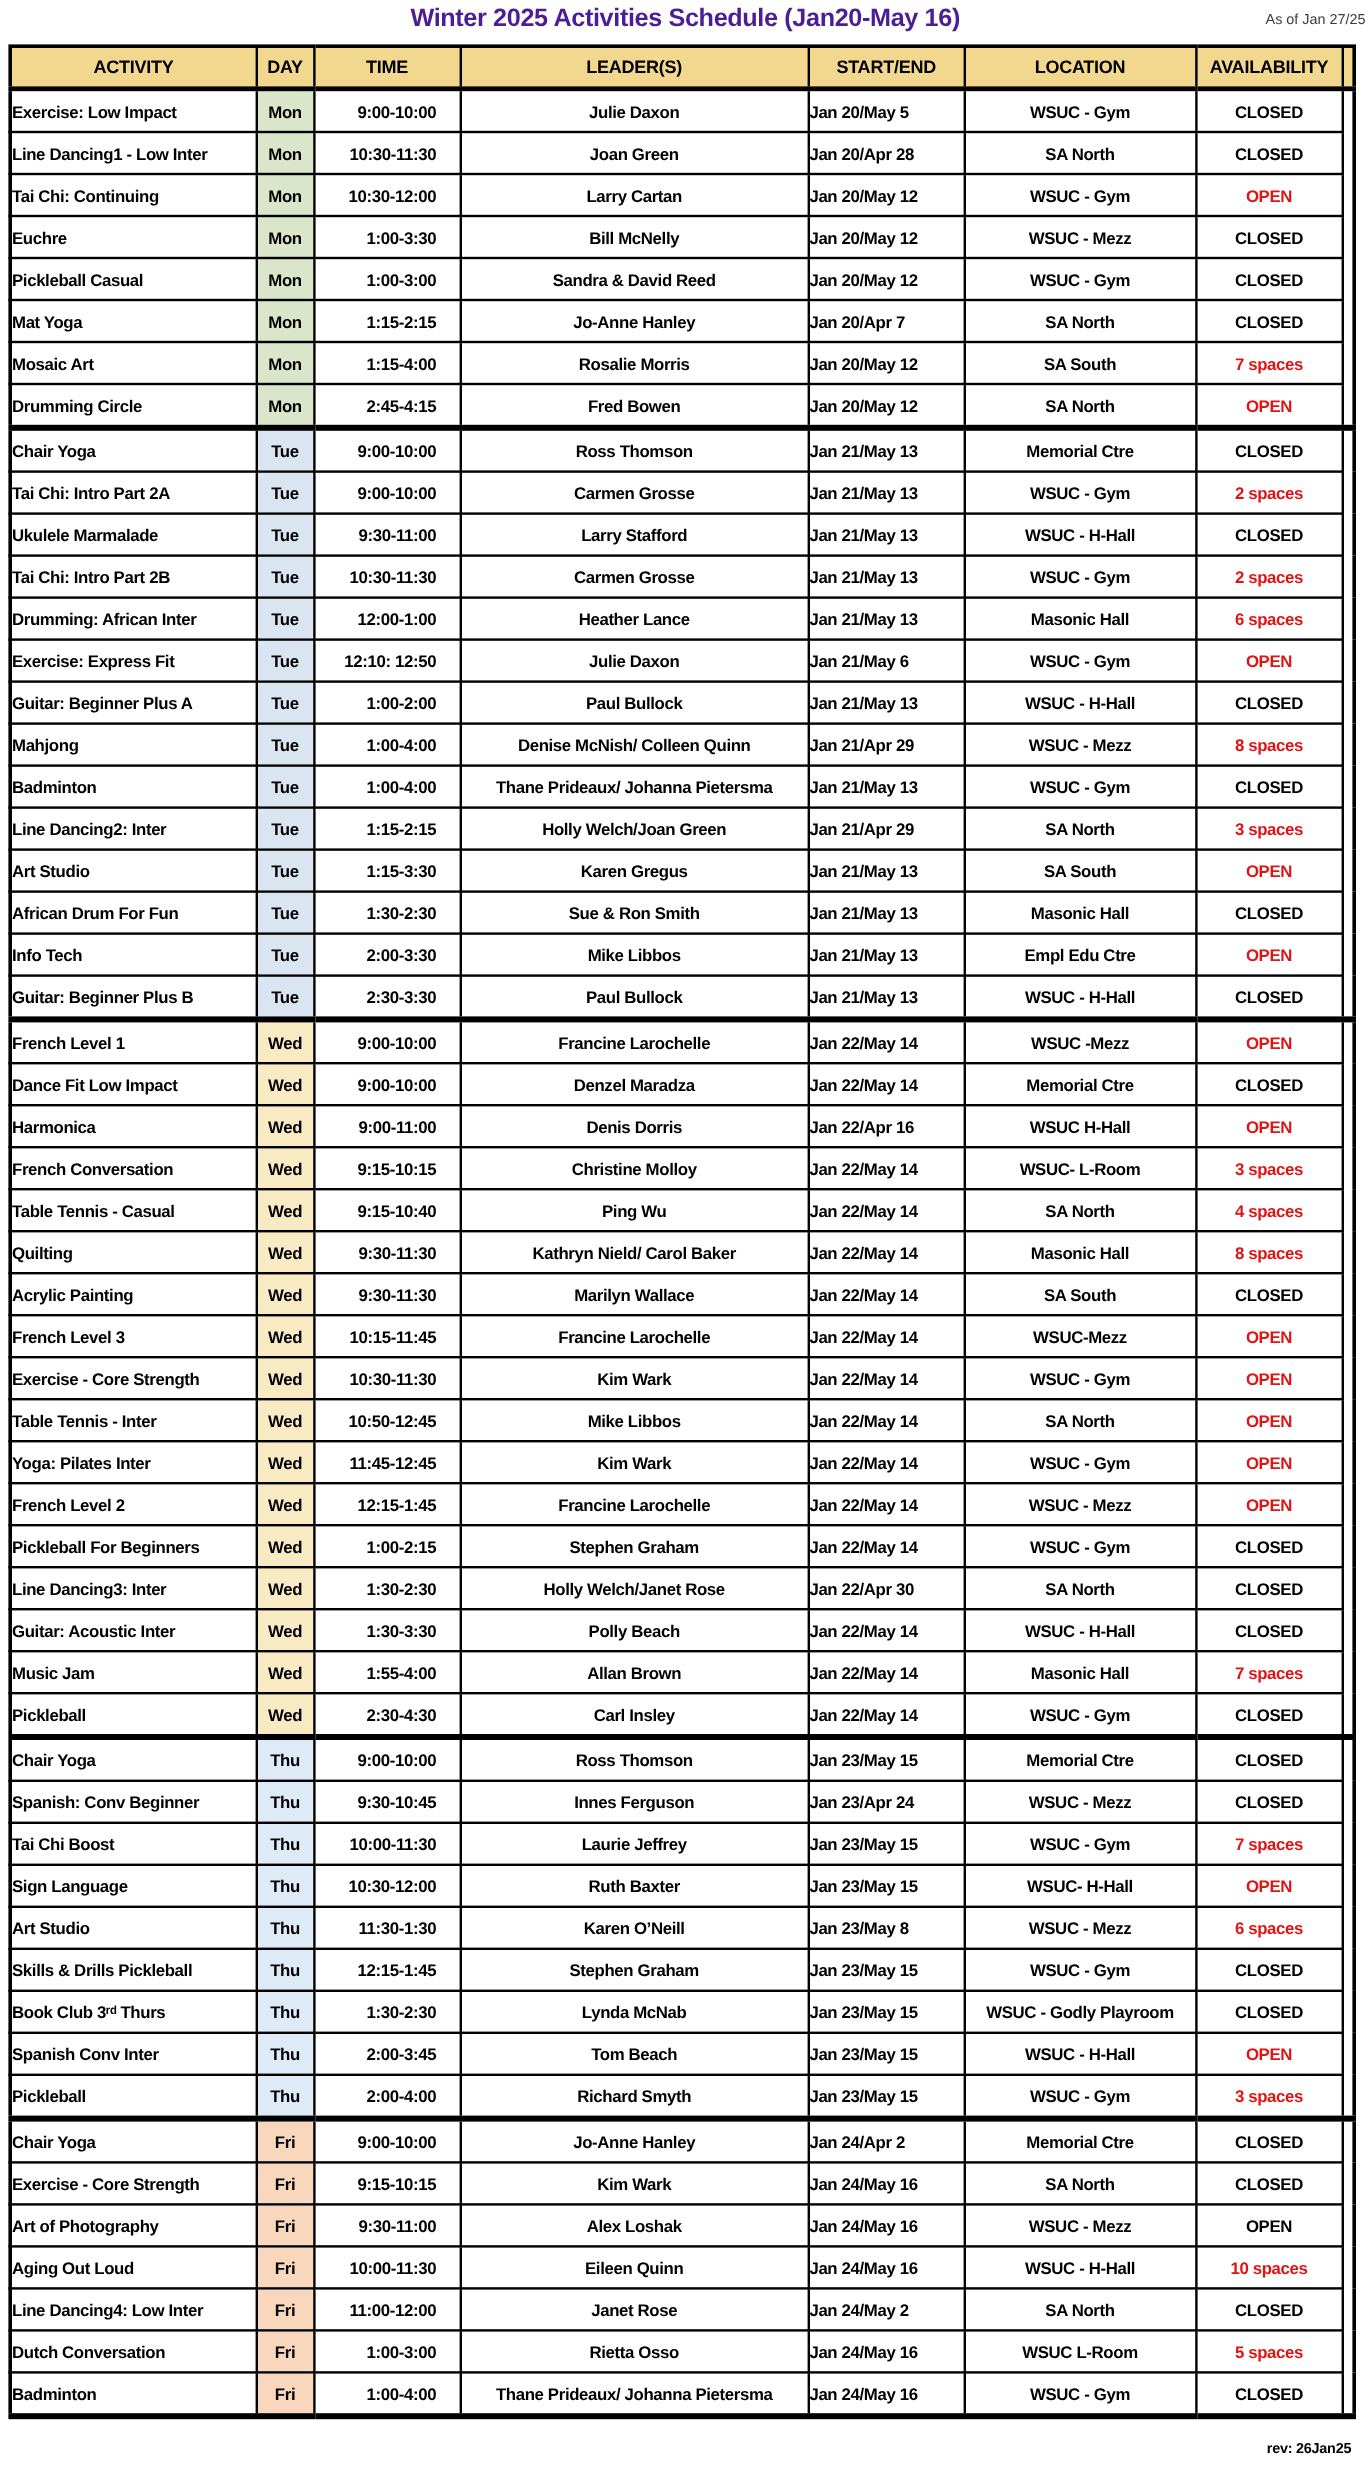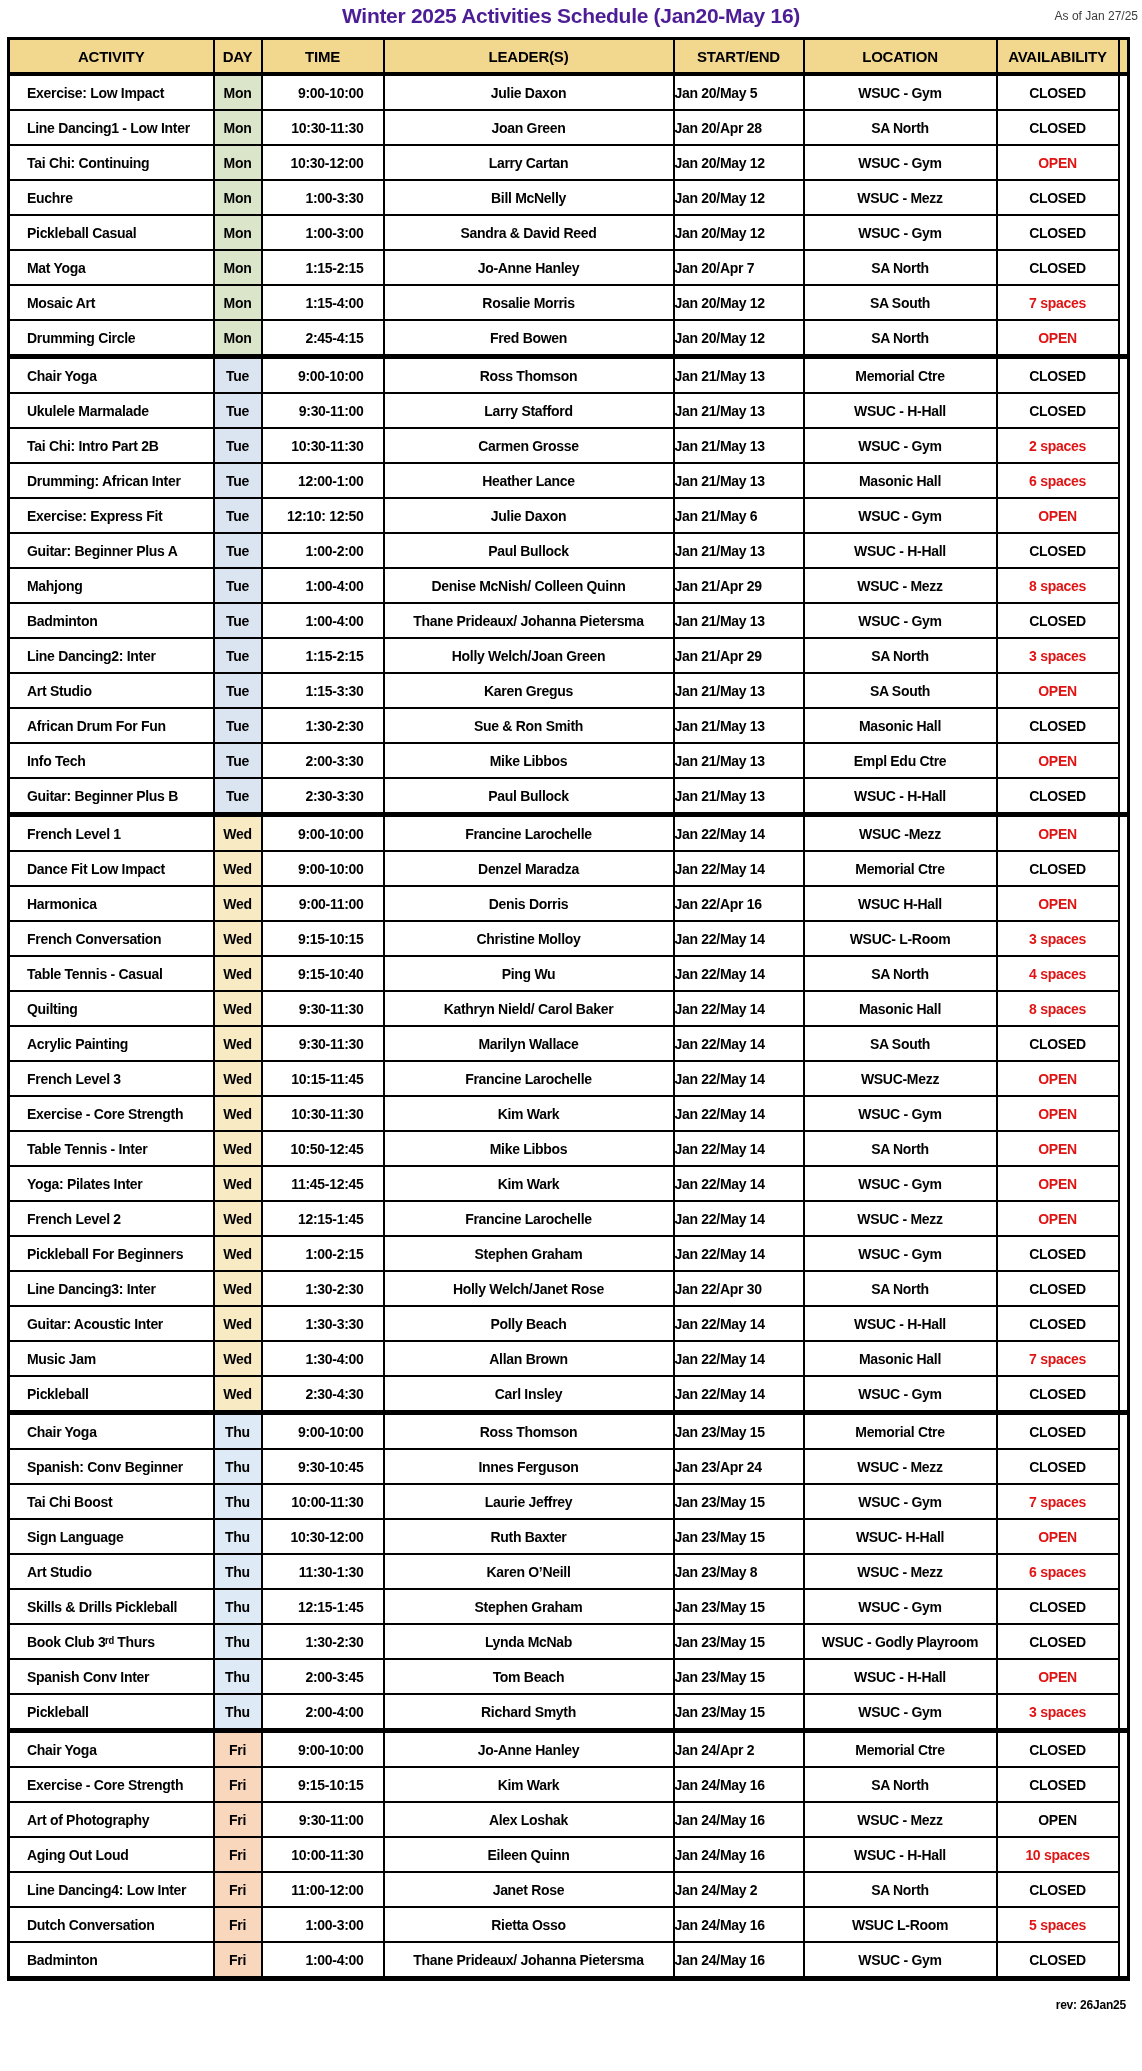--- a/index.html
+++ b/index.html
@@ -24,21 +24,21 @@
   th{
     background:var(--header-bg);color:#000;font-size:15px;font-weight:bold;
     border:2px solid #000;border-top:3px solid #000;border-bottom:4px solid #000;
     height:32px;padding:0;letter-spacing:-0.2px;
   }
   td{
     border:2px solid #000;height:33px;padding:0 2px;
     font-size:14px;font-weight:bold;color:#000;letter-spacing:-0.3px;
     text-align:center;white-space:nowrap;overflow:hidden;background:#fff;
   }
-  td.c-activity{text-align:left;padding-left:17px;}
+  td.c-activity{text-align:left;padding-left:0;}
   td.c-time{text-align:right;padding-right:19px;}
   td.c-dates{text-align:left;padding-left:0;}
   td.c-edge{border-top-width:0;border-bottom-width:0;padding:0;}
   th.c-edge{padding:0;}
   tr.group-end td{border-bottom:5px solid #000;}
   td.day-mon{background:var(--mon);}
   td.day-tue{background:var(--tue);}
   td.day-wed{background:var(--wed);}
   td.day-thu{background:var(--thu);}
   td.day-fri{background:var(--fri);}
@@ -164,20 +164,30 @@
     <td class="c-activity">Chair Yoga</td>
     <td class="c-day day-tue">Tue</td>
     <td class="c-time">9:00-10:00</td>
     <td class="c-leader">Ross Thomson</td>
     <td class="c-dates">Jan 21/May 13</td>
     <td class="c-location">Memorial Ctre</td>
     <td class="c-avail">CLOSED</td>
     <td class="c-edge"></td>
   </tr>
       <tr>
+    <td class="c-activity">Tai Chi: Intro Part 2A</td>
+    <td class="c-day day-tue">Tue</td>
+    <td class="c-time">9:00-10:00</td>
+    <td class="c-leader">Carmen Grosse</td>
+    <td class="c-dates">Jan 21/May 13</td>
+    <td class="c-location">WSUC - Gym</td>
+    <td class="c-avail red">2 spaces</td>
+    <td class="c-edge"></td>
+  </tr>
+      <tr>
     <td class="c-activity">Ukulele Marmalade</td>
     <td class="c-day day-tue">Tue</td>
     <td class="c-time">9:30-11:00</td>
     <td class="c-leader">Larry Stafford</td>
     <td class="c-dates">Jan 21/May 13</td>
     <td class="c-location">WSUC - H-Hall</td>
     <td class="c-avail">CLOSED</td>
     <td class="c-edge"></td>
   </tr>
       <tr>
@@ -436,21 +446,21 @@
     <td class="c-time">1:30-3:30</td>
     <td class="c-leader">Polly Beach</td>
     <td class="c-dates">Jan 22/May 14</td>
     <td class="c-location">WSUC - H-Hall</td>
     <td class="c-avail">CLOSED</td>
     <td class="c-edge"></td>
   </tr>
       <tr>
     <td class="c-activity">Music Jam</td>
     <td class="c-day day-wed">Wed</td>
-    <td class="c-time">1:30-4:00</td>
+    <td class="c-time">1:55-4:00</td>
     <td class="c-leader">Allan Brown</td>
     <td class="c-dates">Jan 22/May 14</td>
     <td class="c-location">Masonic Hall</td>
     <td class="c-avail red">7 spaces</td>
     <td class="c-edge"></td>
   </tr>
       <tr class="group-end">
     <td class="c-activity">Pickleball</td>
     <td class="c-day day-wed">Wed</td>
     <td class="c-time">2:30-4:30</td>

